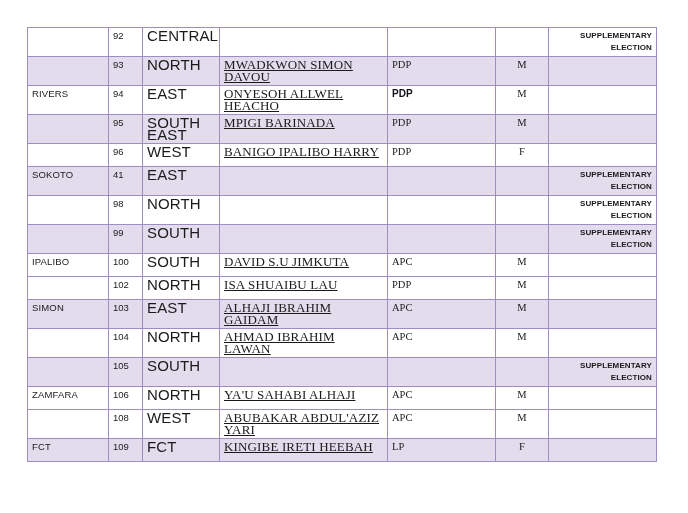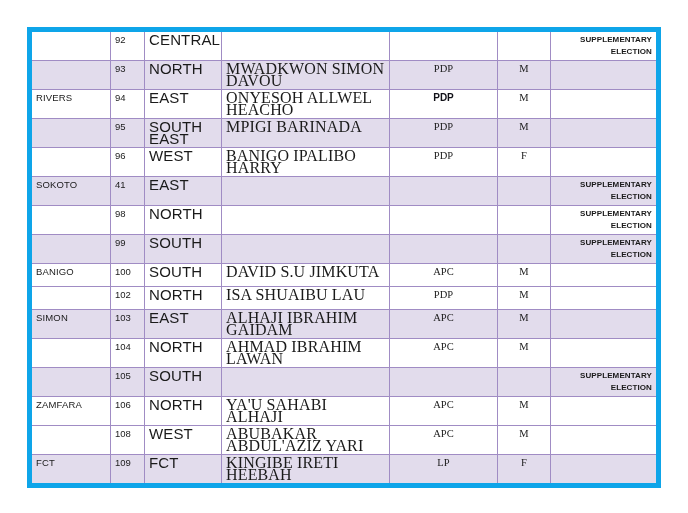--- a/index.html
+++ b/index.html
@@ -20,21 +20,21 @@
     position: absolute;
     left: 27px;
     top: 27px;
     width: 629px;
   }
 
   table.results {
     border-collapse: collapse;
     table-layout: fixed;
     width: 629px;
-    border: 5px solid #0ea5e9;
+    border: 1px solid #0ea5e9;
   }
 
   table.results col.c-state    { width: 81px; }
   table.results col.c-num      { width: 34px; }
   table.results col.c-district { width: 77px; }
   table.results col.c-name     { width: 168px; }
   table.results col.c-party    { width: 108px; }
   table.results col.c-gender   { width: 53px; }
   table.results col.c-note     { width: 108px; }
 
@@ -71,31 +71,32 @@
   td.district {
     font-family: "Liberation Sans", sans-serif;
     font-size: 15px;
     letter-spacing: 0.15px;
     color: #1c1c1c;
     padding-left: 6px;
     padding-top: 3px;
   }
   td.name {
     font-family: "Liberation Serif", serif;
-    font-size: 16px;
+    font-size: 13px;
     letter-spacing: 0.15px;
     color: #2a2a33;
     padding-left: 5px;
     padding-top: 2px;
     line-height: 11px;
+    text-decoration: underline;
   }
   td.party {
     font-family: "Liberation Serif", serif;
     font-size: 10.5px;
-    text-align: center;
+    text-align: left;
     color: #2a2a33;
     padding-top: 2px;
   }
   td.party.alt {
     font-family: "Liberation Sans", sans-serif;
     font-size: 10px;
     font-weight: bold;
     color: #111118;
   }
   td.gender {
@@ -204,21 +205,21 @@
         <tr class="shade note-row">
           <td class="state"></td>
           <td class="num">99</td>
           <td class="district">SOUTH</td>
           <td class="name"></td>
           <td class="party"></td>
           <td class="gender"></td>
           <td class="note">SUPPLEMENTARY ELECTION</td>
         </tr>
         <tr class="med">
-          <td class="state">BANIGO</td>
+          <td class="state">IPALIBO</td>
           <td class="num">100</td>
           <td class="district">SOUTH</td>
           <td class="name">DAVID S.U JIMKUTA</td>
           <td class="party">APC</td>
           <td class="gender">M</td>
           <td class="note"></td>
         </tr>
         <tr class="med">
           <td class="state"></td>
           <td class="num">102</td>

